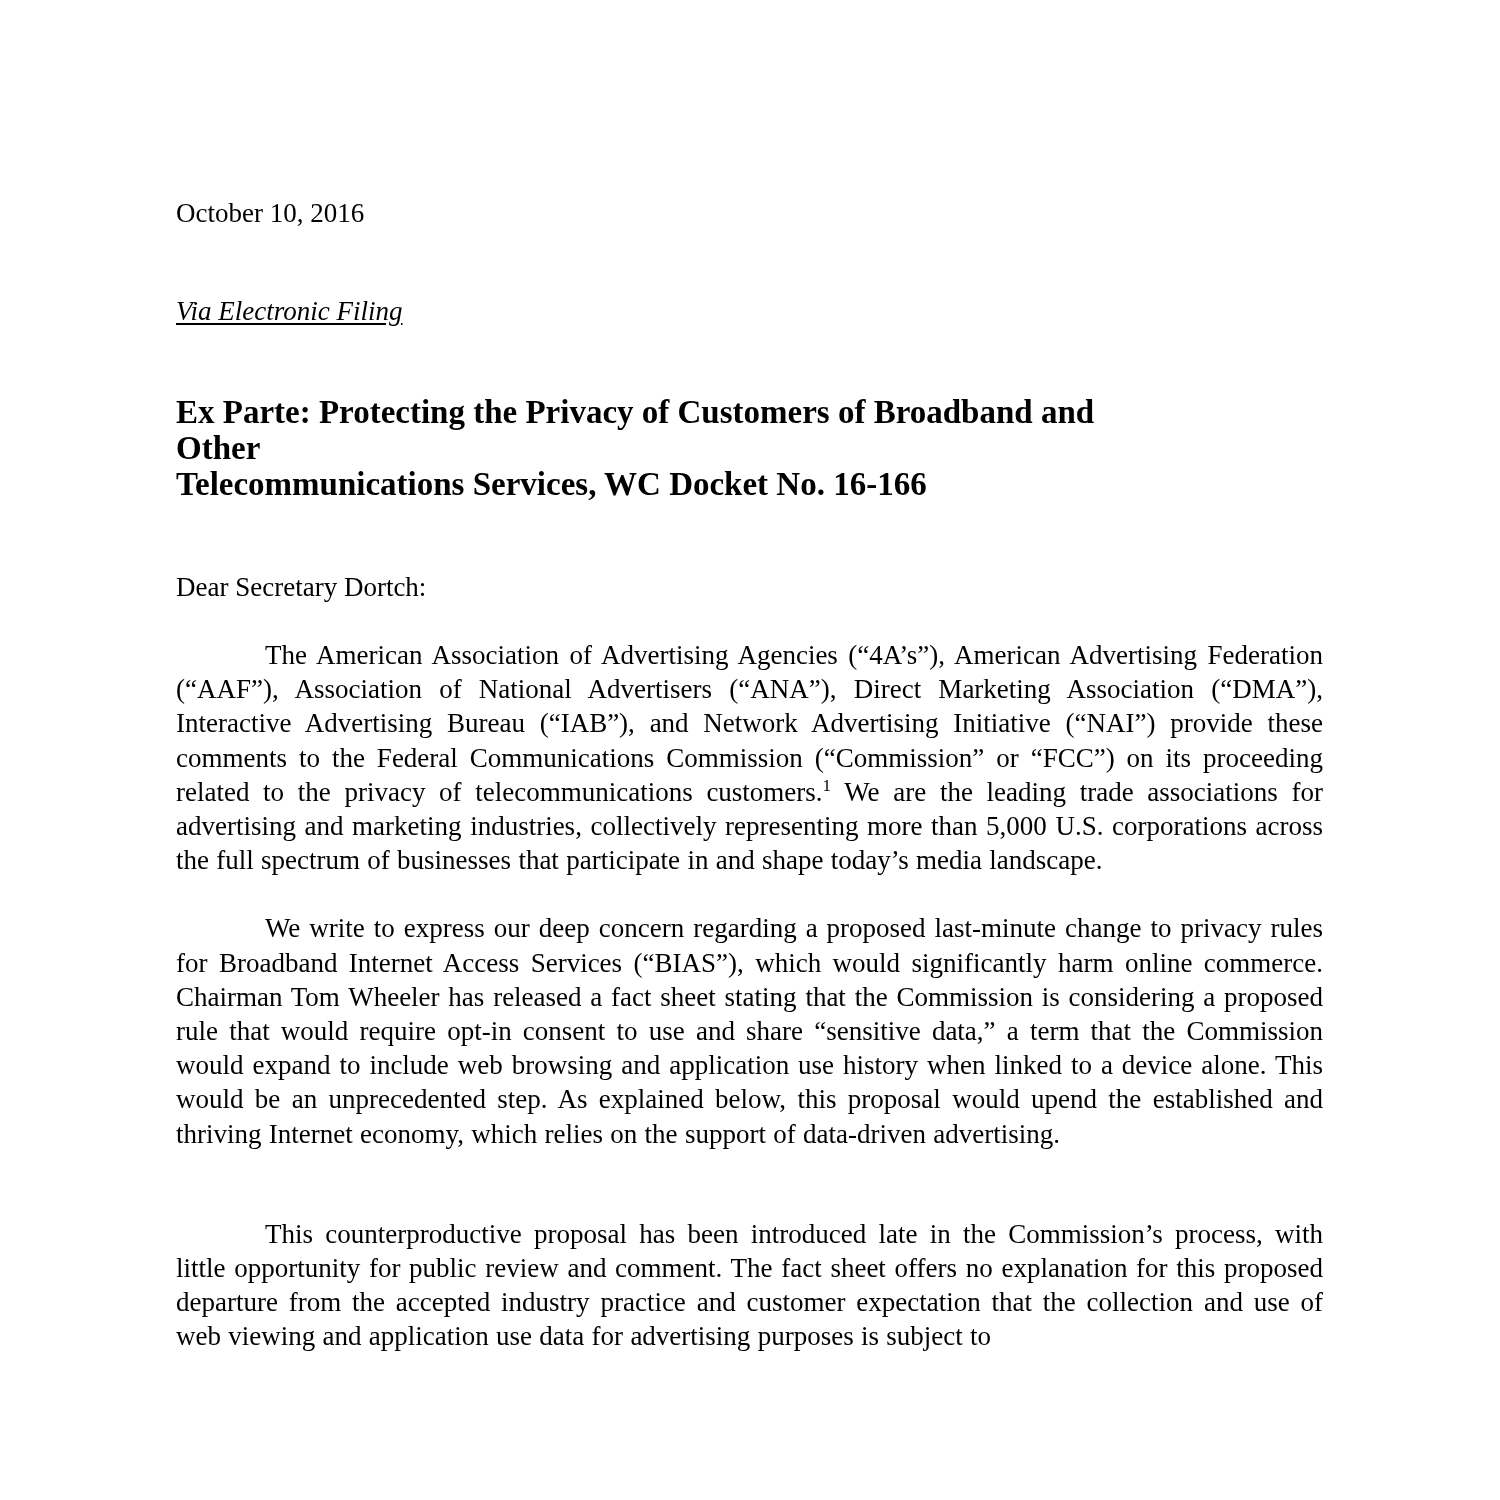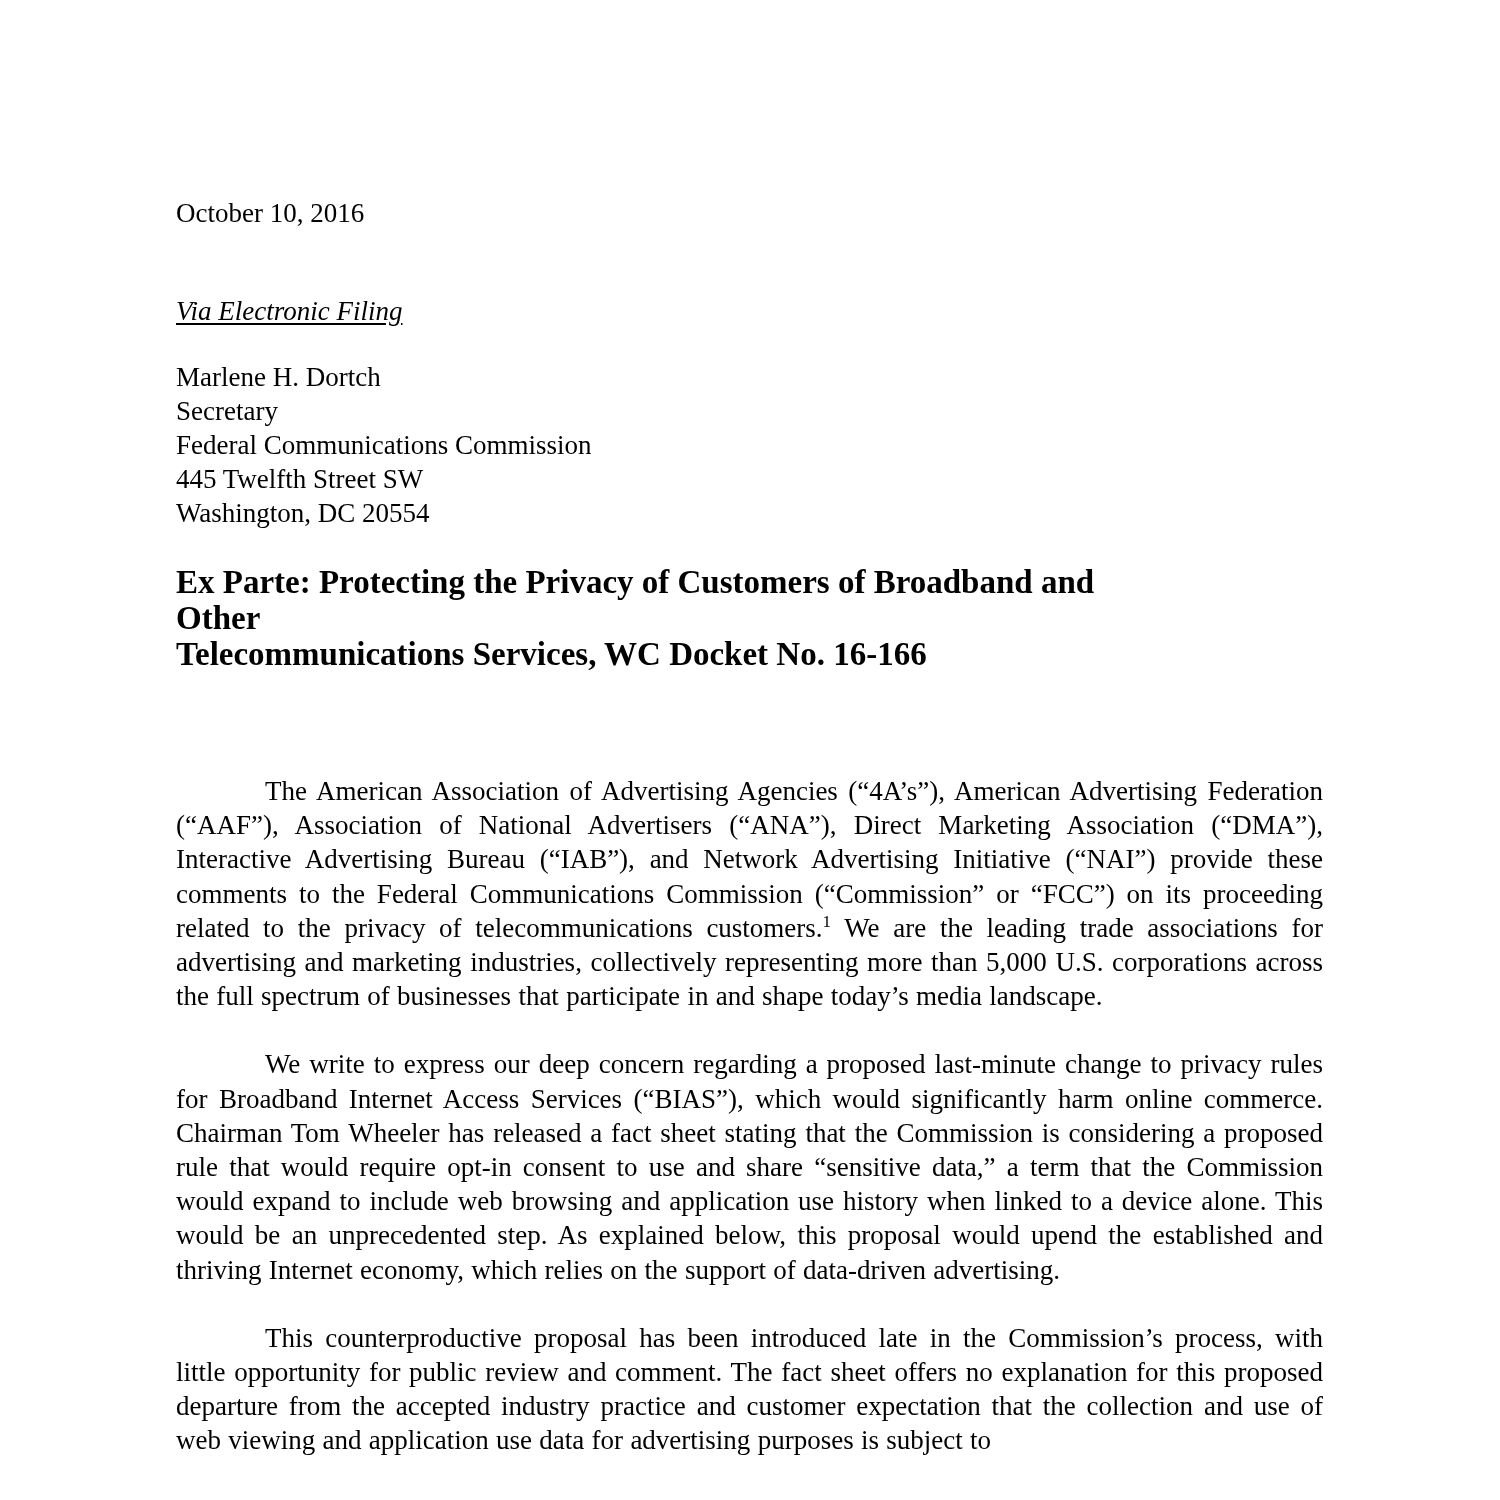--- a/index.html
+++ b/index.html
@@ -68,20 +68,21 @@
     text-align: justify;
     text-justify: inter-word;
     text-indent: 89px;
     margin: 0;
     hyphens: none;
     word-spacing: 0.02em;
     font-family: Liberation Serif, serif;
   }
   .para.last {
     text-align: justify;
+    margin-top: 32px;
   }
   .para-gap { height: 34px; }
   sup.fn {
     font-size: 17px;
     vertical-align: super;
     line-height: 0;
   }
 </style>
 </head>
 <body>
@@ -92,37 +93,31 @@
     <div class="date-line">October 10, 2016</div>
 
     <div class="spacer-64"></div>
 
     <div>
       <span class="via-filing">Via Electronic Filing</span>
     </div>
 
     <div class="spacer-32"></div>
 
-    <div class="addr-block">
-      <div class="line">Marlene H. Dortch</div>
-      <div class="line">Secretary</div>
-      <div class="line">Federal Communications Commission</div>
-      <div class="line">445 Twelfth Street SW</div>
-      <div class="line">Washington, DC 20554</div>
-    </div>
 
     <div class="spacer-34"></div>
 
     <div class="subject">
       <div>Ex Parte: Protecting the Privacy of Customers of Broadband and Other</div>
       <div>Telecommunications Services, WC Docket No. 16-166</div>
     </div>
 
     <div class="spacer-68"></div>
 
+    <div class="salutation">Dear Secretary Dortch:</div>
 
     <div class="para-gap"></div>
 
     <p class="para"><span>The American Association of  Advertising Agencies (“4A’s”), American Advertising Federation (“AAF”), Association of National Advertisers (“ANA”), Direct Marketing Association (“DMA”), Interactive Advertising Bureau (“IAB”), and Network Advertising Initiative (“NAI”) provide these comments to the Federal Communications Commission (“Commission” or “FCC”) on its proceeding related to the privacy of telecommunications customers.</span><sup class="fn">1</sup><span>  We are the leading trade associations for advertising and marketing industries, collectively representing more than 5,000 U.S. corporations across the full spectrum of businesses that participate in and shape today’s media landscape.</span></p>
 
     <div class="para-gap"></div>
 
     <p class="para">We write to express our deep concern regarding a proposed last-minute change to privacy rules for Broadband Internet Access Services (“BIAS”), which would significantly harm online commerce.  Chairman Tom Wheeler has released a fact sheet stating that the Commission is considering a proposed rule that would require opt-in consent to use and share “sensitive data,” a term that the Commission would expand to include web browsing and application use history when linked to a device alone.  This would be an unprecedented step.  As explained below, this proposal would upend the established and thriving Internet economy, which relies on the support of data-driven advertising.</p>
 
     <div class="para-gap"></div>

